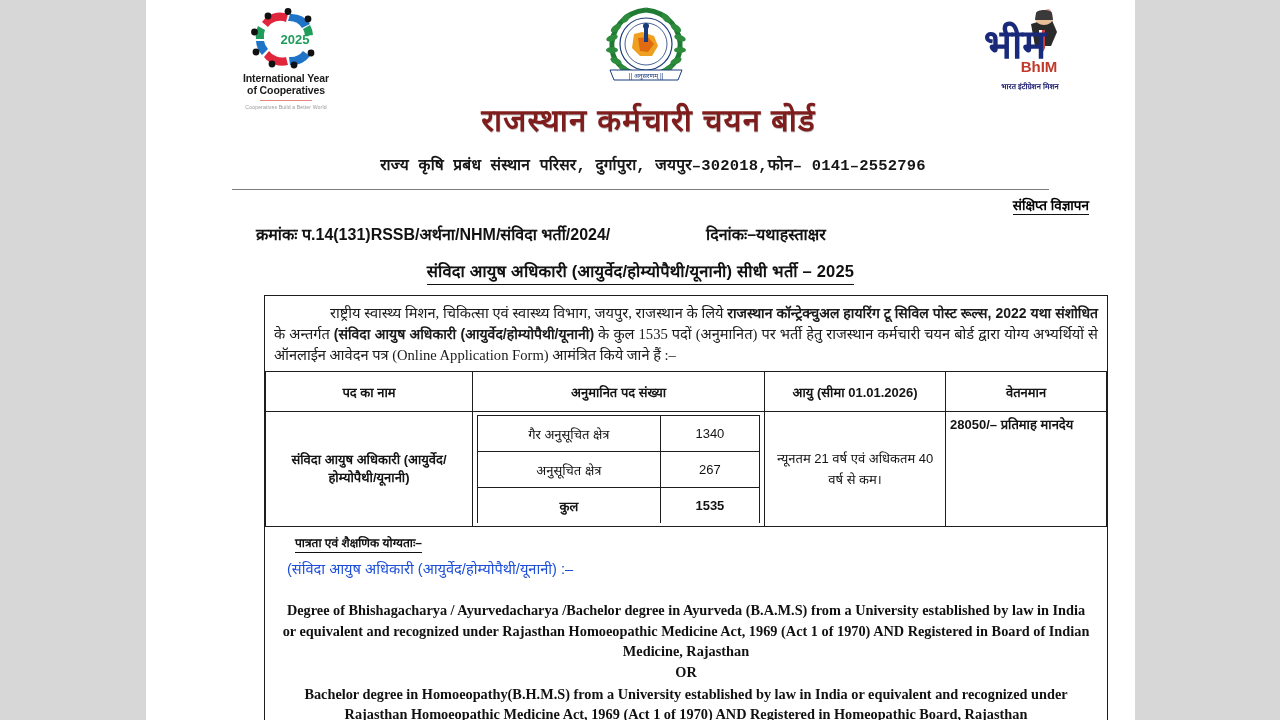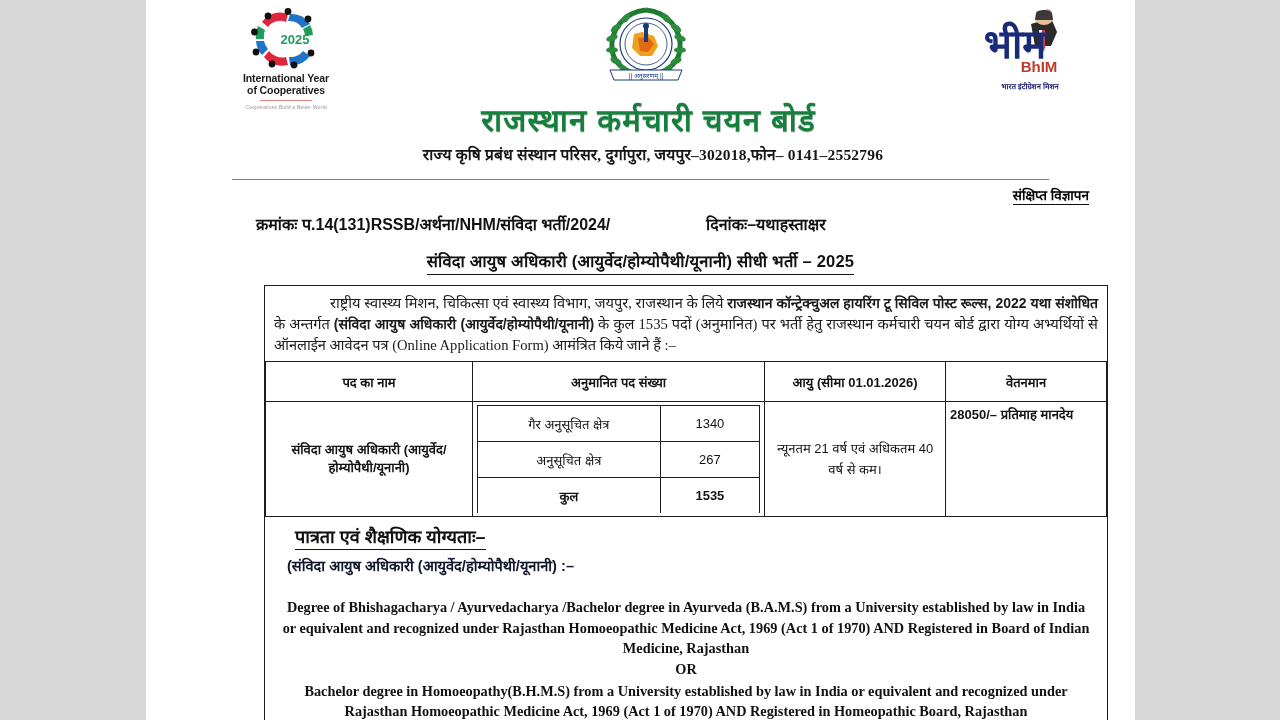--- a/index.html
+++ b/index.html
@@ -93,33 +93,33 @@
     color: #1a1a6e;
     margin-top: 1px;
   }
 
   
   .org-name {
     text-align: center;
     font-family: "Liberation Sans", sans-serif;
     font-weight: bold;
     font-size: 31px;
-    color: #15803d;
+    color: #7f1d1d;
     letter-spacing: 1.2px;
     margin-top: -34px;
     text-shadow: 0.5px 0.5px 0 rgba(0,0,0,0.25);
     margin-left: 16px;
   }
   .org-addr {
     text-align: center;
-    font-family: Liberation Serif, serif;
+    font-family: Liberation Mono, monospace;
     font-weight: bold;
     font-size: 15.5px;
     color: #161616;
-    margin-top: 3px;
+    margin-top: 13px;
     letter-spacing: 0.2px;
     padding-left: 25px;
   }
   .head-rule {
     margin: 14px 86px 0 86px;
     border-top: 1.4px solid #7c7c7c;
   }
 
   
   .brief-ad {
@@ -229,30 +229,30 @@
     vertical-align: top;
     padding-top: 7px;
     padding-left: 8px;
   }
 
   
   .elig-wrap { padding: 7px 9px 4px 14px; }
   .elig-head {
     font-family: "Liberation Sans", sans-serif;
     font-weight: bold;
-    font-size: 18px;
+    font-size: 12px;
     color: #111;
     padding-left: 16px;
   }
   .elig-head span { border-bottom: 1.4px solid #111; padding-bottom: 2px; }
   .elig-sub {
     font-family: "Liberation Sans", sans-serif;
-    font-weight: bold;
+    font-weight: normal;
     font-size: 14.6px;
-    color: #0f172a;
+    color: #1d4ed8;
     margin-top: 7px;
     padding-left: 8px;
   }
 
   .quals {
     margin-top: 18px;
     padding: 0 16px 0 16px;
     text-align: center;
     font-family: "Liberation Serif", serif;
     font-weight: bold;

